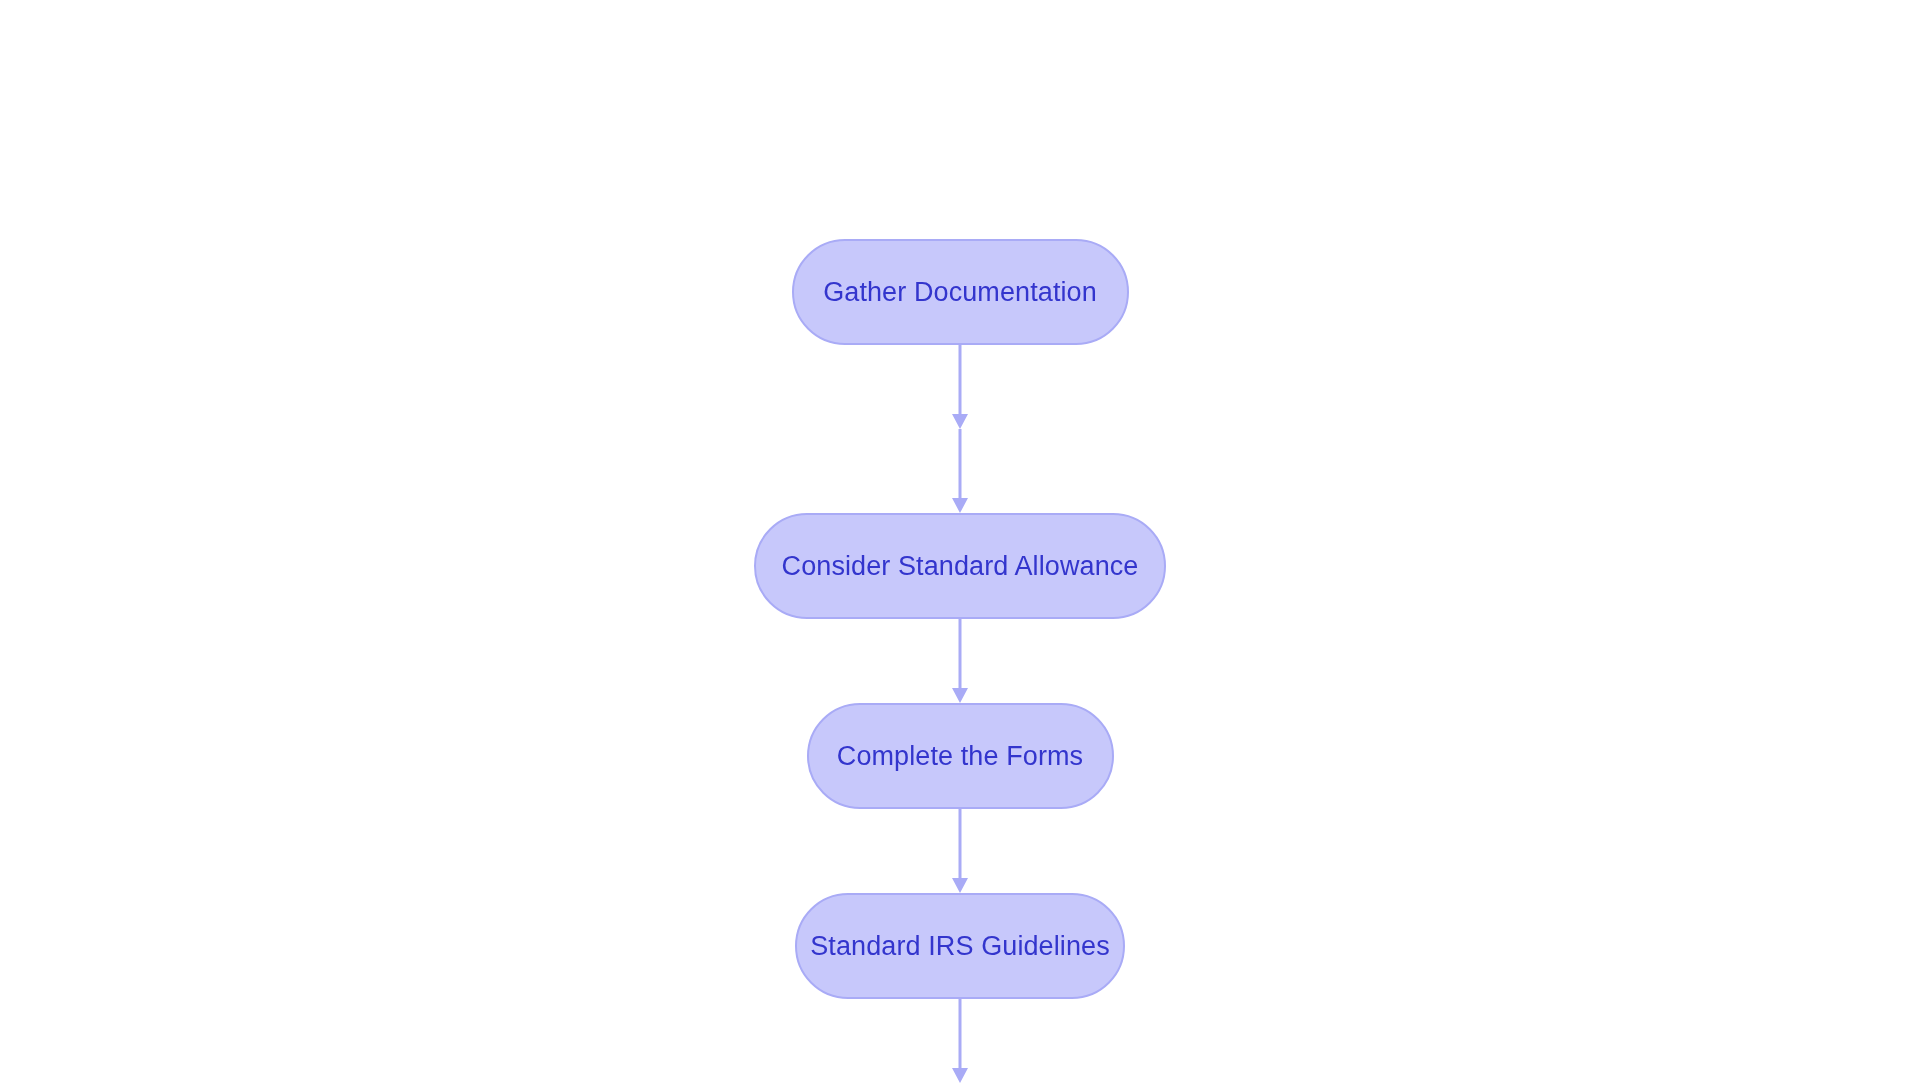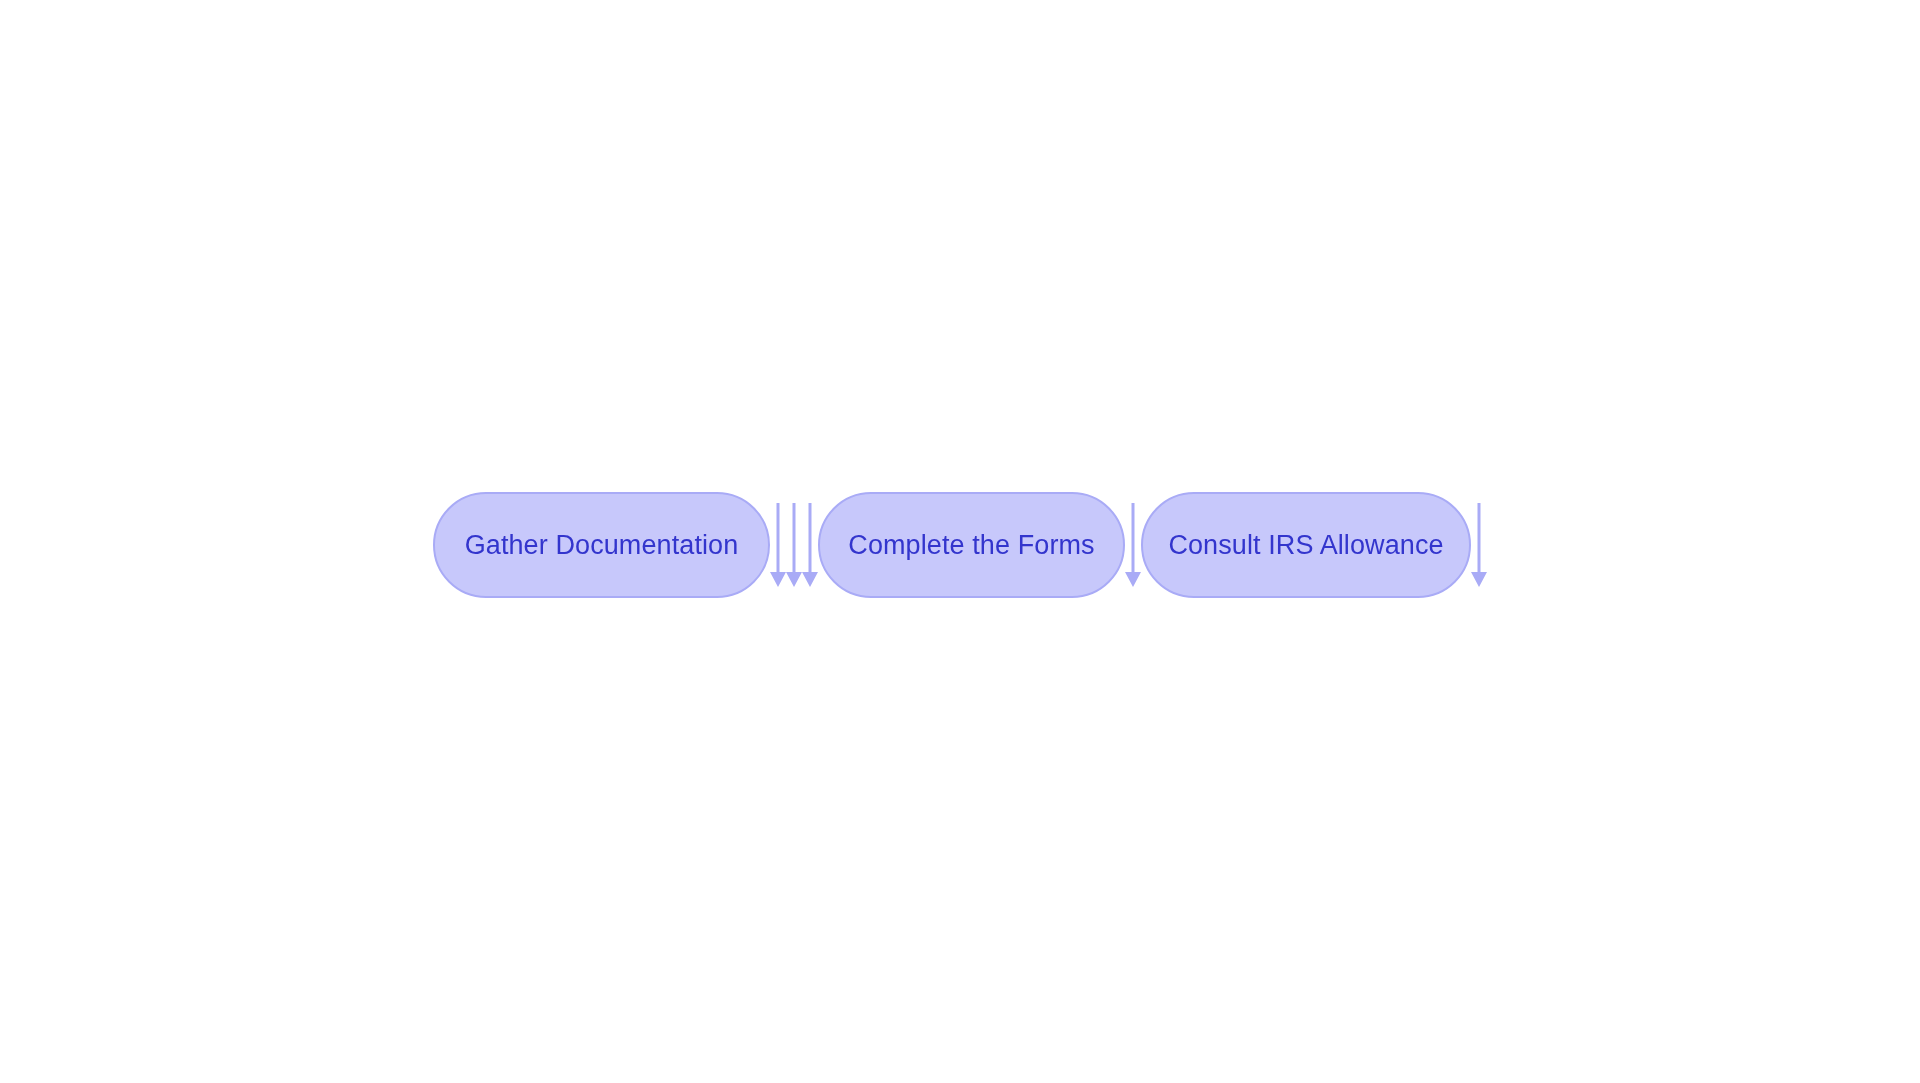--- a/index.html
+++ b/index.html
@@ -22,22 +22,23 @@
   }
 
   
   .flow {
     position: absolute;
     left: 0;
     top: 0;
     width: 1920px;
     height: 1083px;
     display: flex;
+    flex-direction: column;
     align-items: center;
-    justify-content: center;
+    justify-content: flex-end;
     padding-top: 7px;
     box-sizing: border-box;
   }
 
   
   .node {
     position: relative;
     height: 106px;
     box-sizing: border-box;
     display: flex;
@@ -106,37 +107,40 @@
       <div class="line" style="background: rgb(169, 171, 246);"></div>
       <div class="arrowhead" style="border-top-color: rgb(169, 171, 246);"></div>
     </div>
 
 
     <div class="connector">
       <div class="line" style="background: rgb(169, 171, 246);"></div>
       <div class="arrowhead" style="border-top-color: rgb(169, 171, 246);"></div>
     </div>
 
+    <div class="node" style="width: 412px; background: rgb(199, 200, 251); border-color: rgb(169, 171, 246);">
+      <span class="node-label" style="color: rgb(51, 53, 205);">Consider Standard Allowance</span>
+    </div>
 
     <div class="connector">
       <div class="line" style="background: rgb(169, 171, 246);"></div>
       <div class="arrowhead" style="border-top-color: rgb(169, 171, 246);"></div>
     </div>
 
     <div class="node" style="width: 307px; background: rgb(199, 200, 251); border-color: rgb(169, 171, 246);">
       <span class="node-label" style="color: rgb(51, 53, 205);">Complete the Forms</span>
     </div>
 
     <div class="connector">
       <div class="line" style="background: rgb(169, 171, 246);"></div>
       <div class="arrowhead" style="border-top-color: rgb(169, 171, 246);"></div>
     </div>
 
     <div class="node" style="width: 330px; background: rgb(199, 200, 251); border-color: rgb(169, 171, 246);">
-      <span class="node-label" style="color: rgb(51, 53, 205);">Consult IRS Allowance</span>
+      <span class="node-label" style="color: rgb(51, 53, 205);">Standard IRS Guidelines</span>
     </div>
 
     <div class="connector">
       <div class="line" style="background: rgb(169, 171, 246);"></div>
       <div class="arrowhead" style="border-top-color: rgb(169, 171, 246);"></div>
     </div>
 
 
   </div>
 </div>

